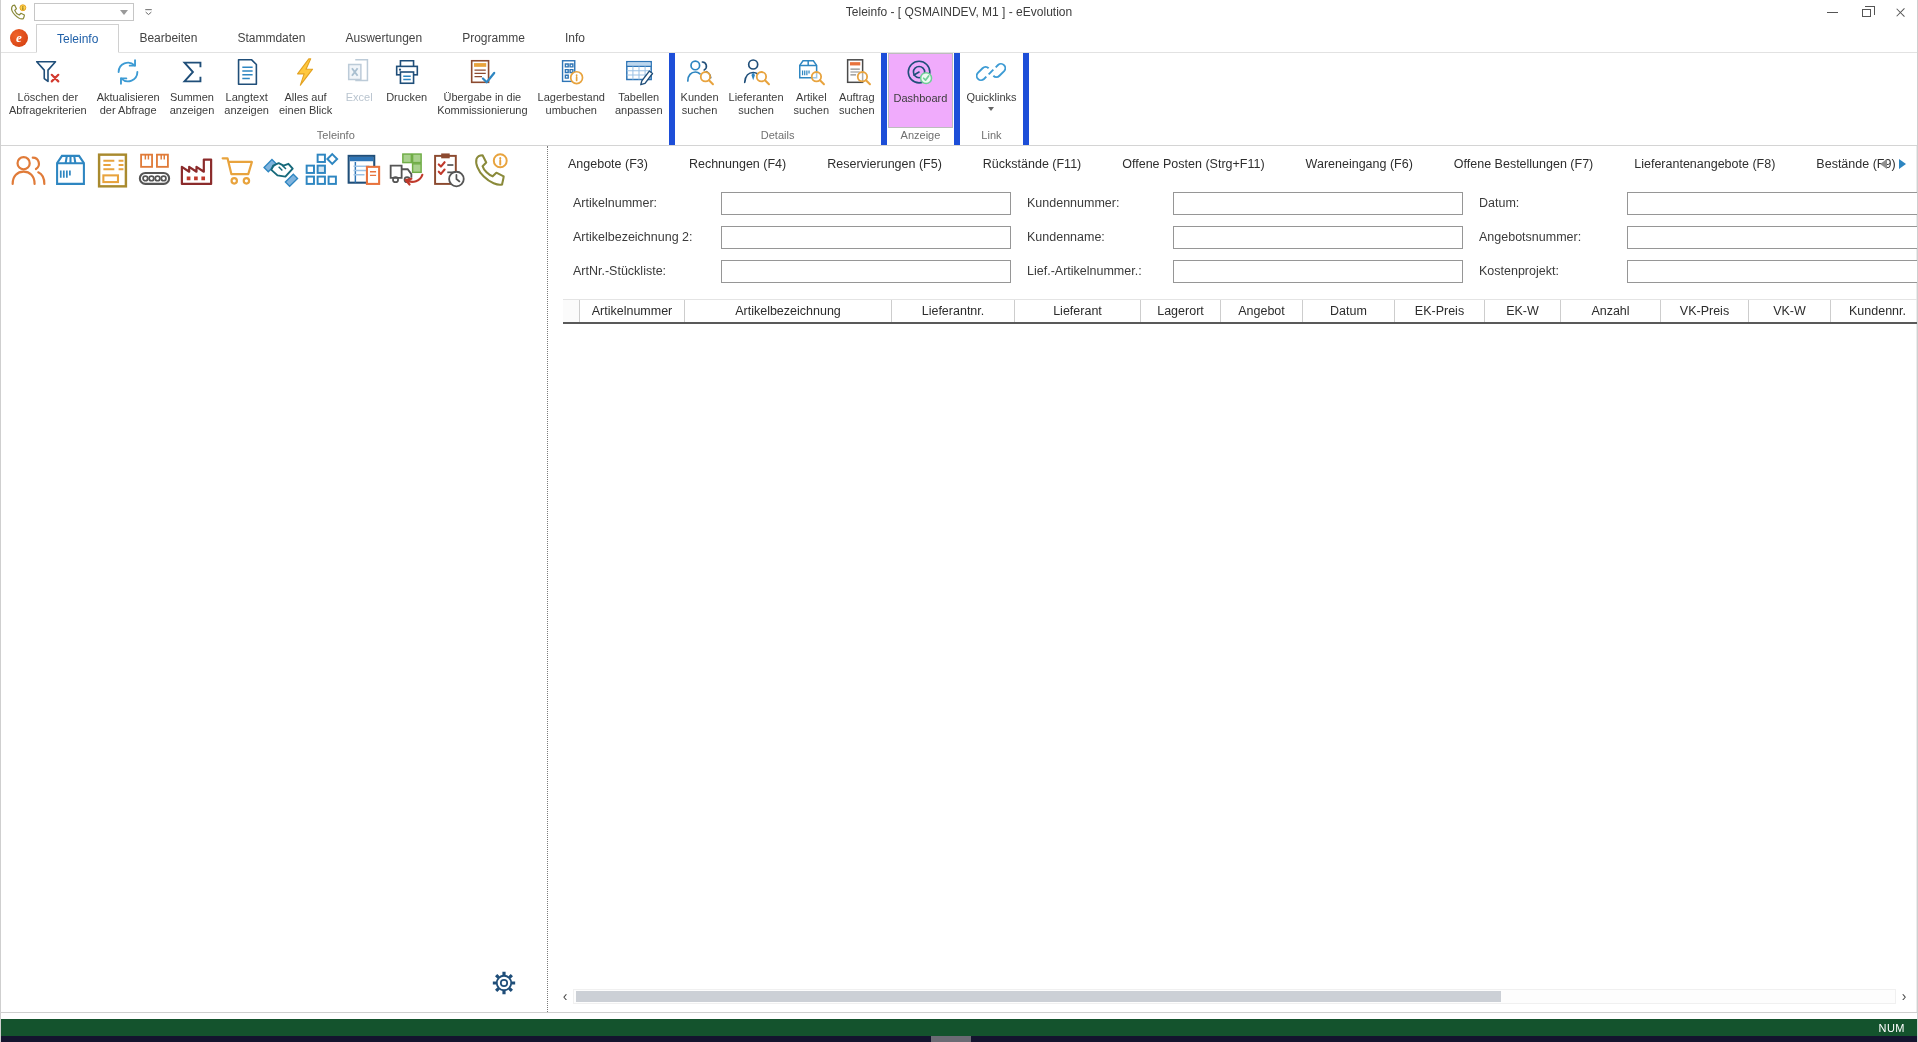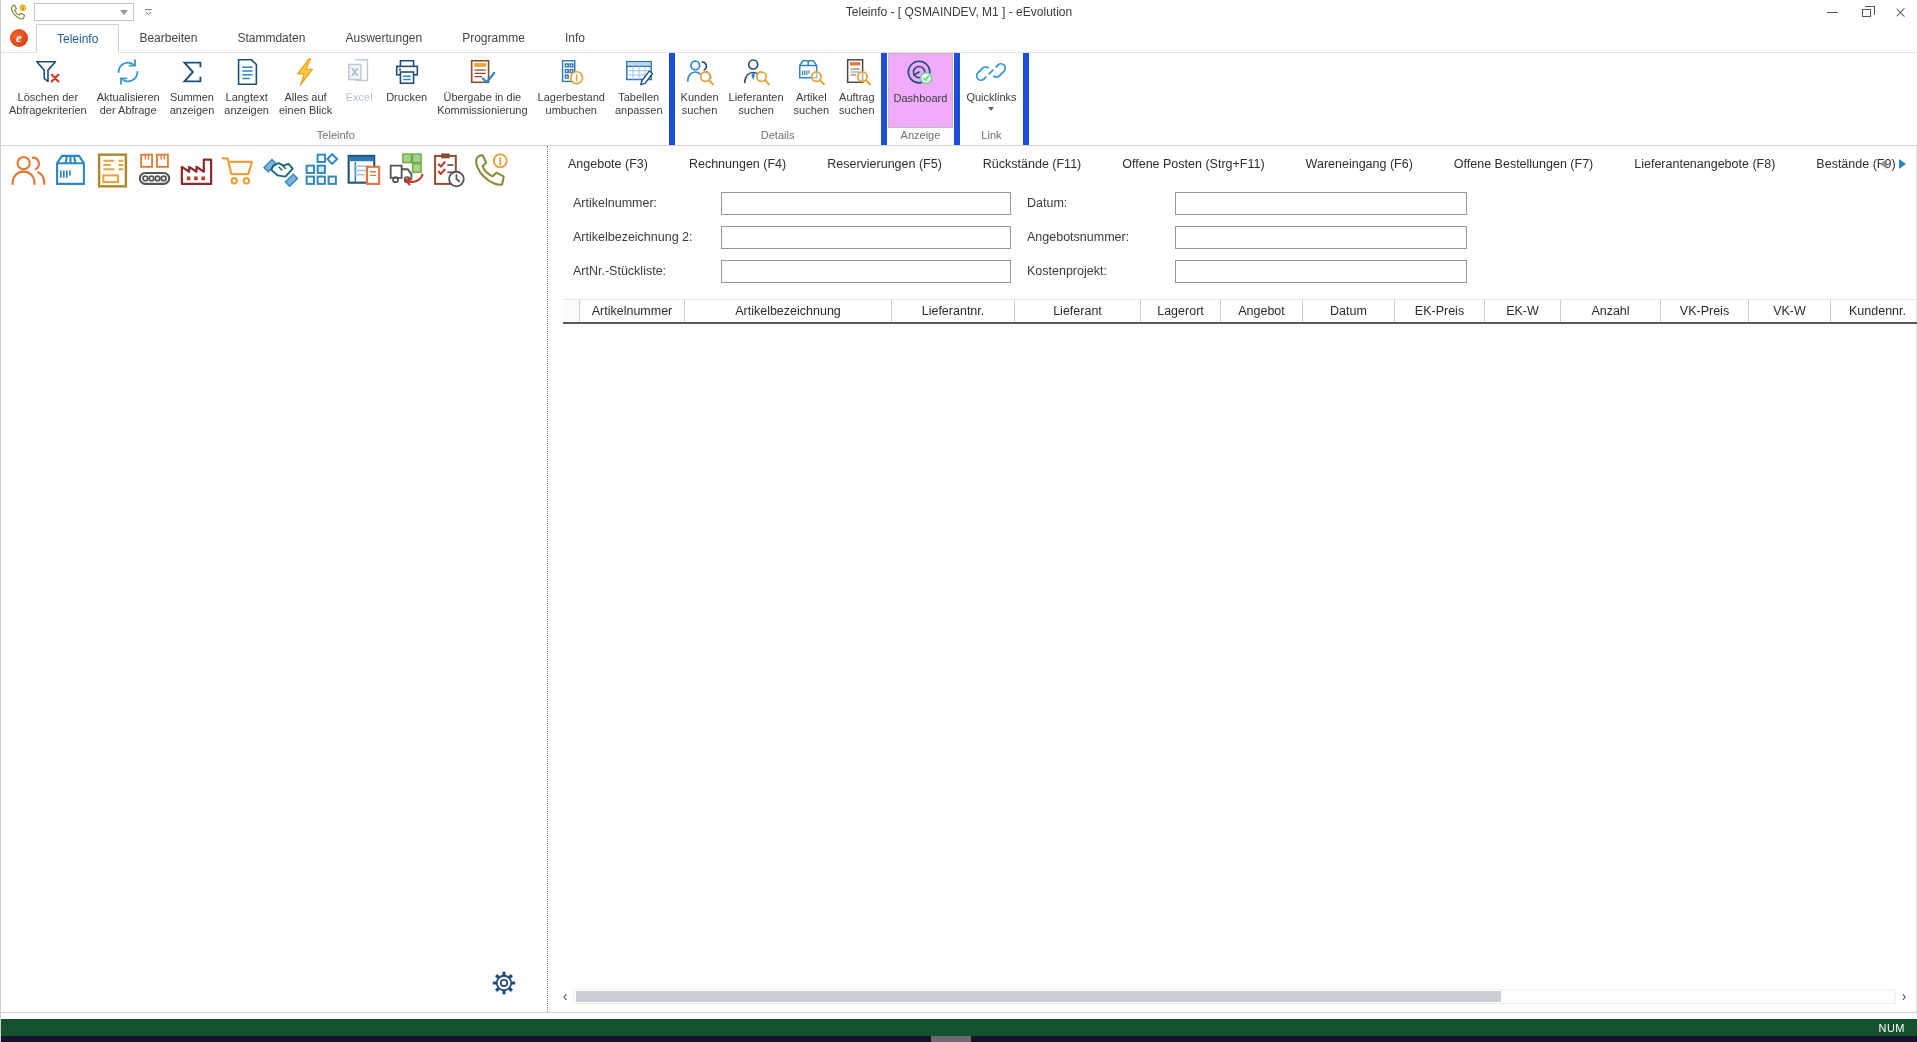--- a/index.html
+++ b/index.html
@@ -489,20 +489,34 @@
           </div>
           <div class="frow">
             <label class="flabel">Artikelbezeichnung 2:</label>
             <input class="finput" type="text" style="">
           </div>
           <div class="frow">
             <label class="flabel">ArtNr.-Stückliste:</label>
             <input class="finput" type="text" style="">
           </div>
         </div>
+        <div class="fcol fcol1">
+          <div class="frow">
+            <label class="flabel">Kundennummer:</label>
+            <input class="finput" type="text" style="">
+          </div>
+          <div class="frow">
+            <label class="flabel">Kundenname:</label>
+            <input class="finput" type="text" style="">
+          </div>
+          <div class="frow">
+            <label class="flabel">Lief.-Artikelnummer.:</label>
+            <input class="finput" type="text" style="">
+          </div>
+        </div>
         <div class="fcol fcol2">
           <div class="frow">
             <label class="flabel">Datum:</label>
             <input class="finput" type="text" style="">
           </div>
           <div class="frow">
             <label class="flabel">Angebotsnummer:</label>
             <input class="finput" type="text" style="">
           </div>
           <div class="frow">

